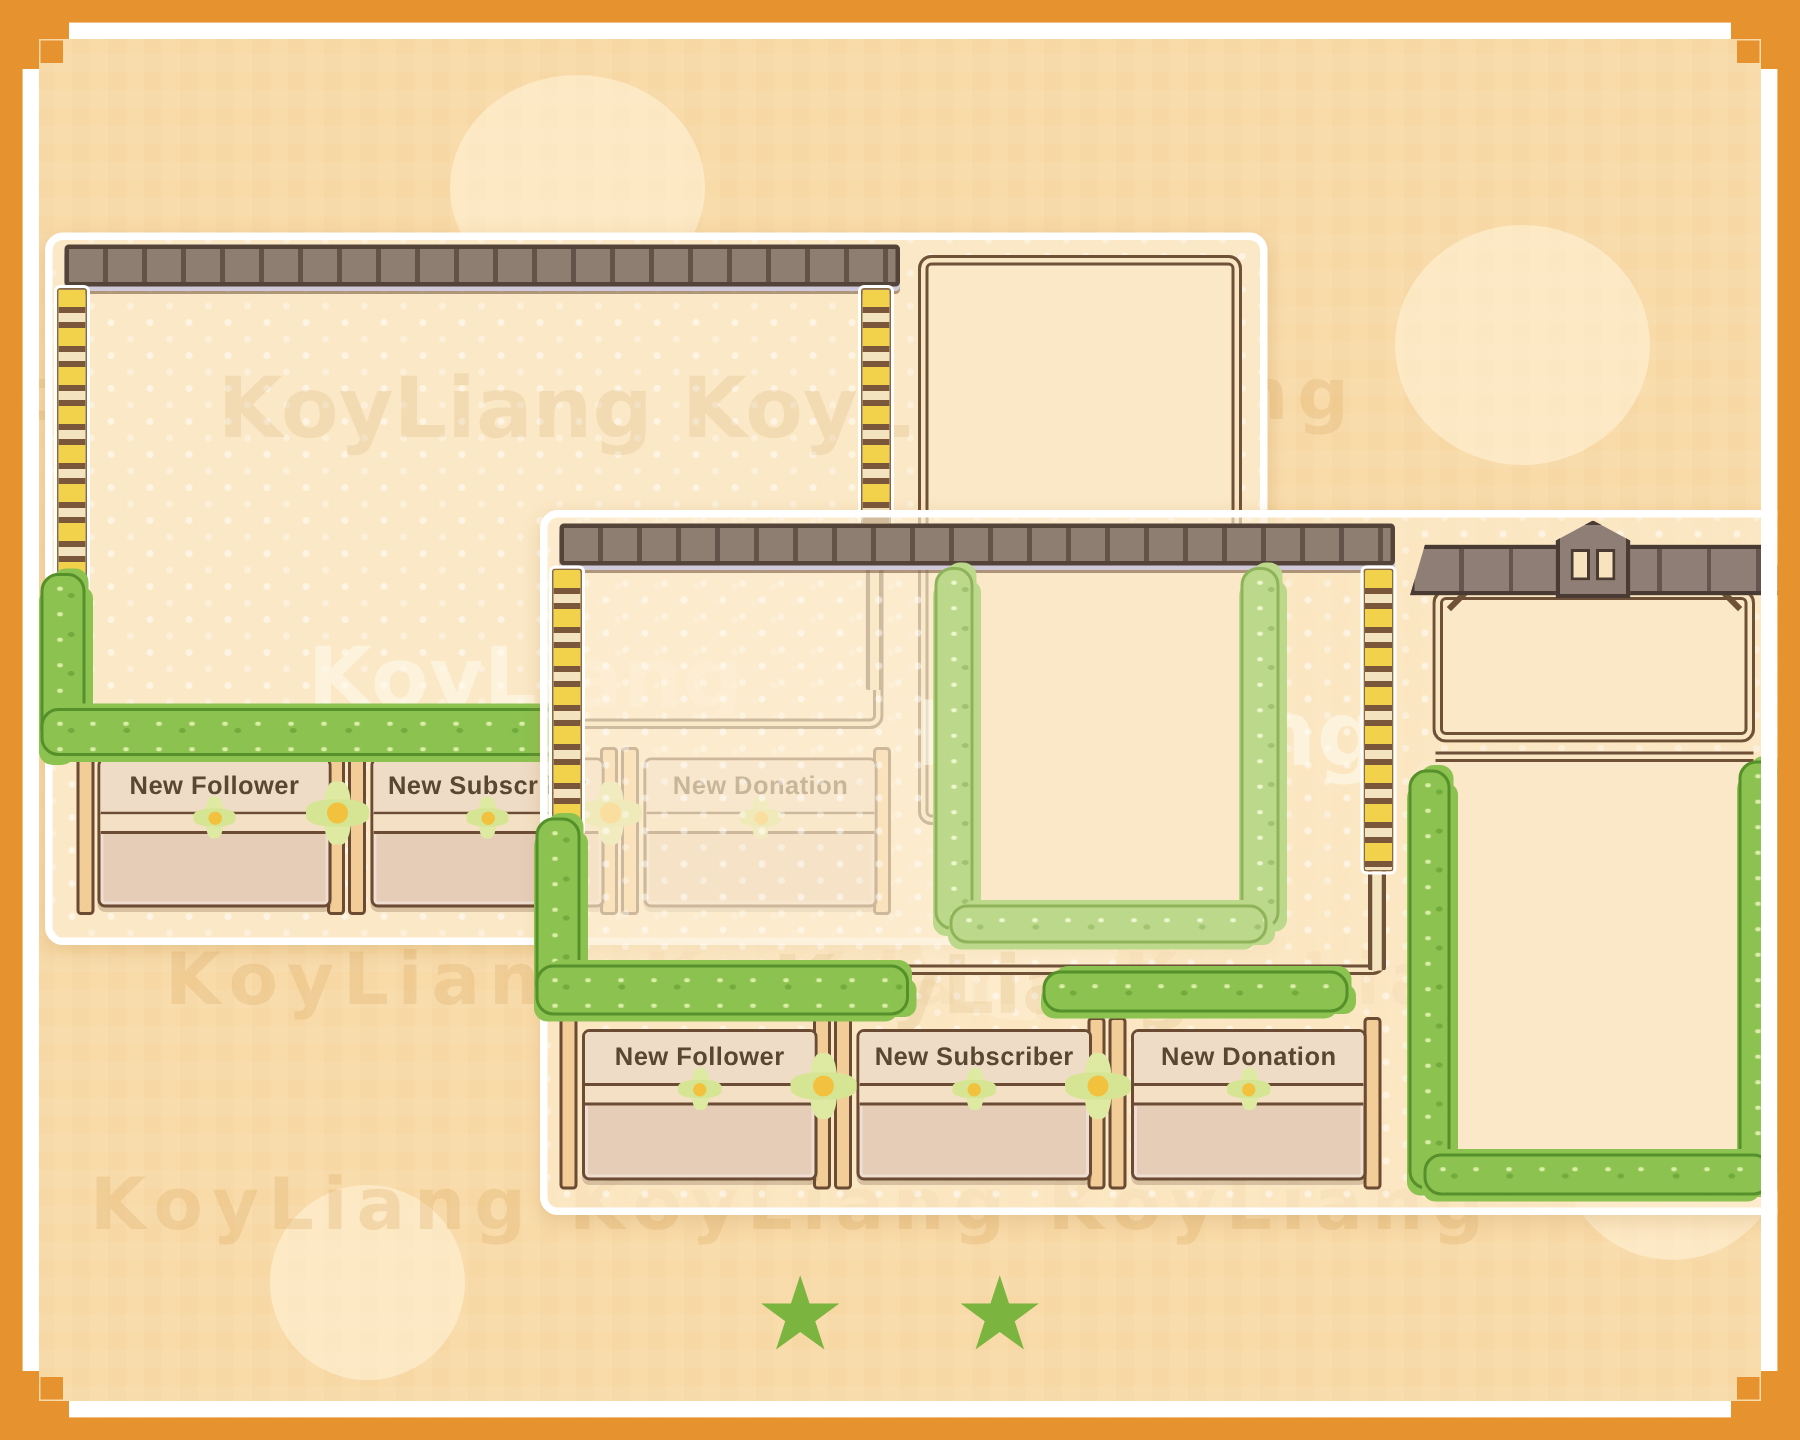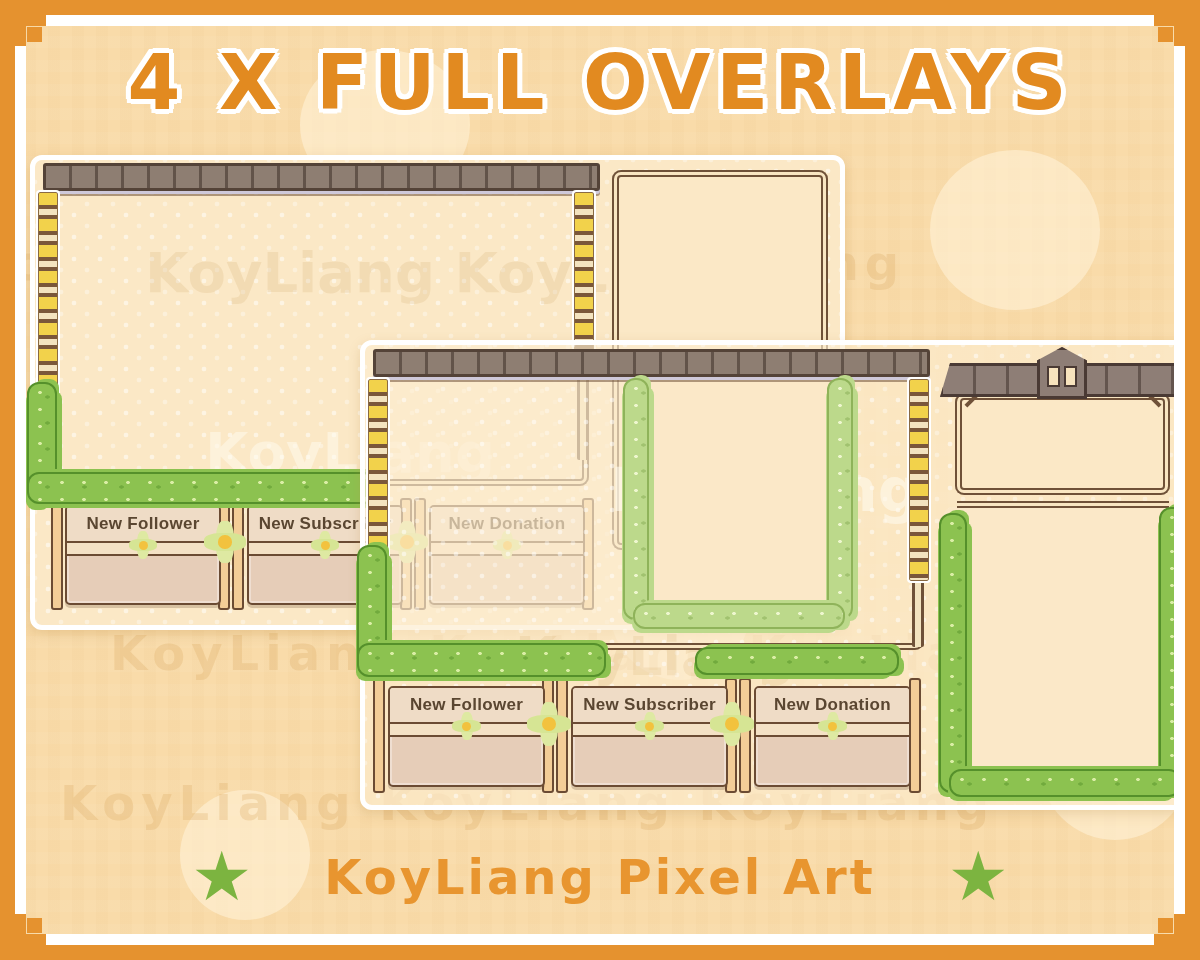--- a/index.html
+++ b/index.html
@@ -102,21 +102,20 @@
   <div class="bokeh" style="left:60px;top:190px;width:140px;height:140px;"></div>
   <div class="bokeh" style="left:540px;top:320px;width:170px;height:160px;"></div>
   <div class="bokeh" style="left:1040px;top:690px;width:150px;height:150px;"></div>
   <div class="bokeh" style="left:180px;top:790px;width:130px;height:130px;"></div>
   <div class="bokeh" style="left:610px;top:540px;width:140px;height:140px;"></div>
 
   <span class="wm-row" style="left:-30px;top:235px;">KoyLiang    KoyLiang    KoyLiang</span>
   <span class="wm-row" style="left:110px;top:625px;">KoyLiang    KoyLiang    KoyLiang</span>
   <span class="wm-row" style="left:60px;top:775px;">KoyLiang    KoyLiang    KoyLiang</span>
 
-  <h1 class="page-title" style="margin:0;">4 X FULL OVERLAYS</h1>
 
   <div class="card card-back">
     <span class="wm-card" style="left:110px;top:80px;font-size:56px;color:rgba(205,160,95,.18);">KoyLiang  KoyLiang</span>
     <span class="wm-card" style="left:170px;top:260px;font-size:56px;color:rgba(255,252,240,.5);">KoyLiang</span>
 
     <div class="beam" style="left:8px;top:3px;width:551px;height:22px;"></div>
     <div class="frame2" style="left:14px;top:26px;width:540px;height:300px;"></div>
 
     <div class="chain" style="left:3px;top:32px;height:200px;"></div>
     <div class="wpost" style="left:6px;top:230px;height:80px;"></div>
@@ -248,21 +247,20 @@
       </div>
     <div class="flower" style="left:344px;top:356px;width:46px;height:46px;">
         <i class="pv"></i>
         <i class="ph"></i>
         <i class="core"></i>
       </div>
   </div>
 
   <div class="footer">
     <span class="star">★</span>
-    <span class="brand">KoyLiang Pixel Art</span>
     <span class="star">★</span>
   </div>
 
   <div class="border-white"></div>
   <div class="border-orange"></div>
   <div class="corner" style="left:0;top:0;"></div>
   <div class="corner tr" style="top:0;"></div>
   <div class="corner bl" style="left:0;"></div>
   <div class="corner br"></div>
 </div>

